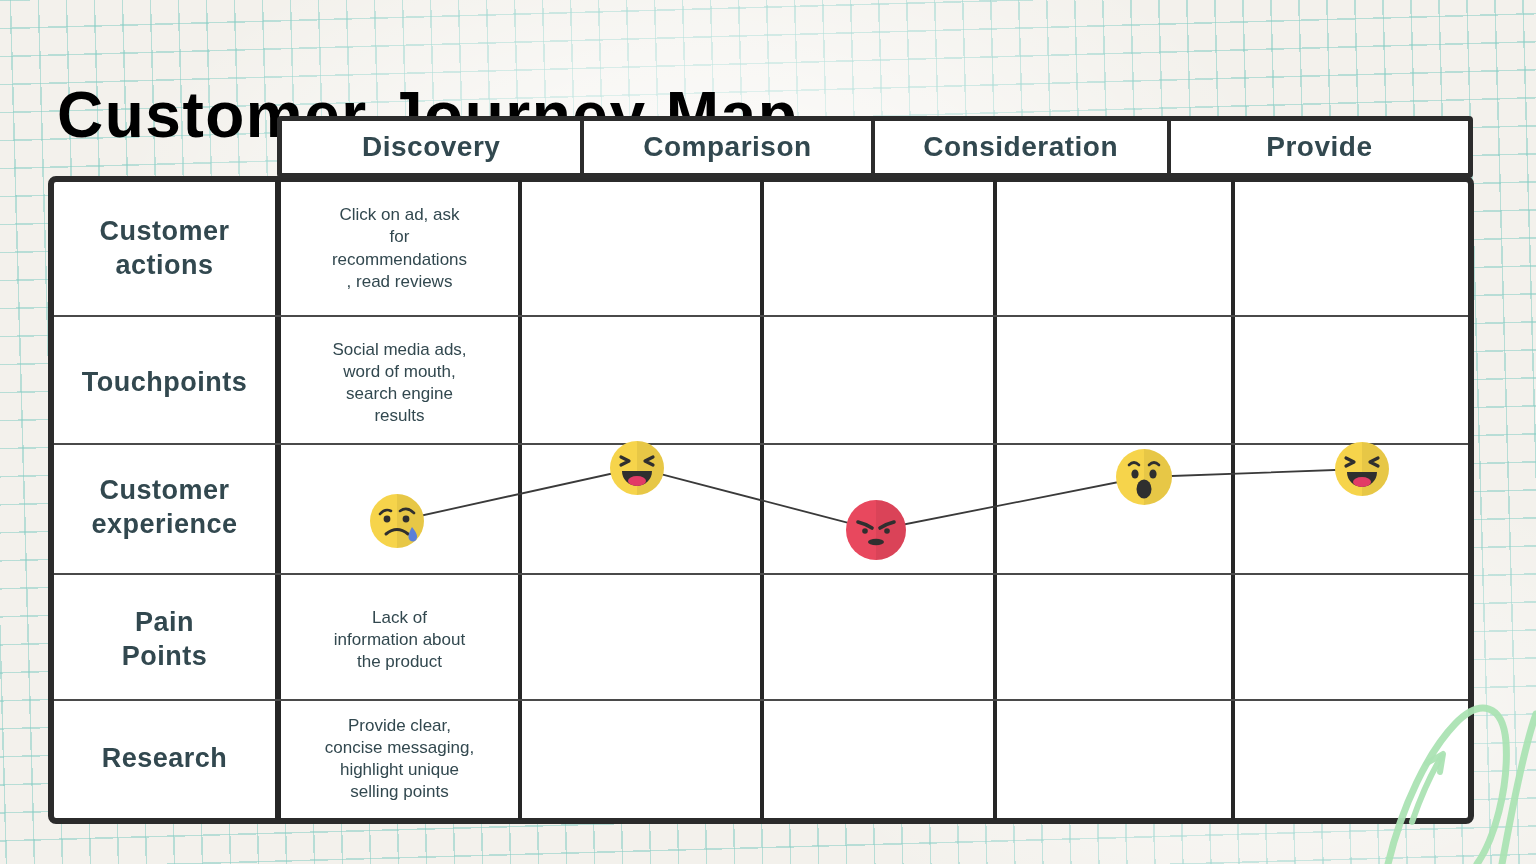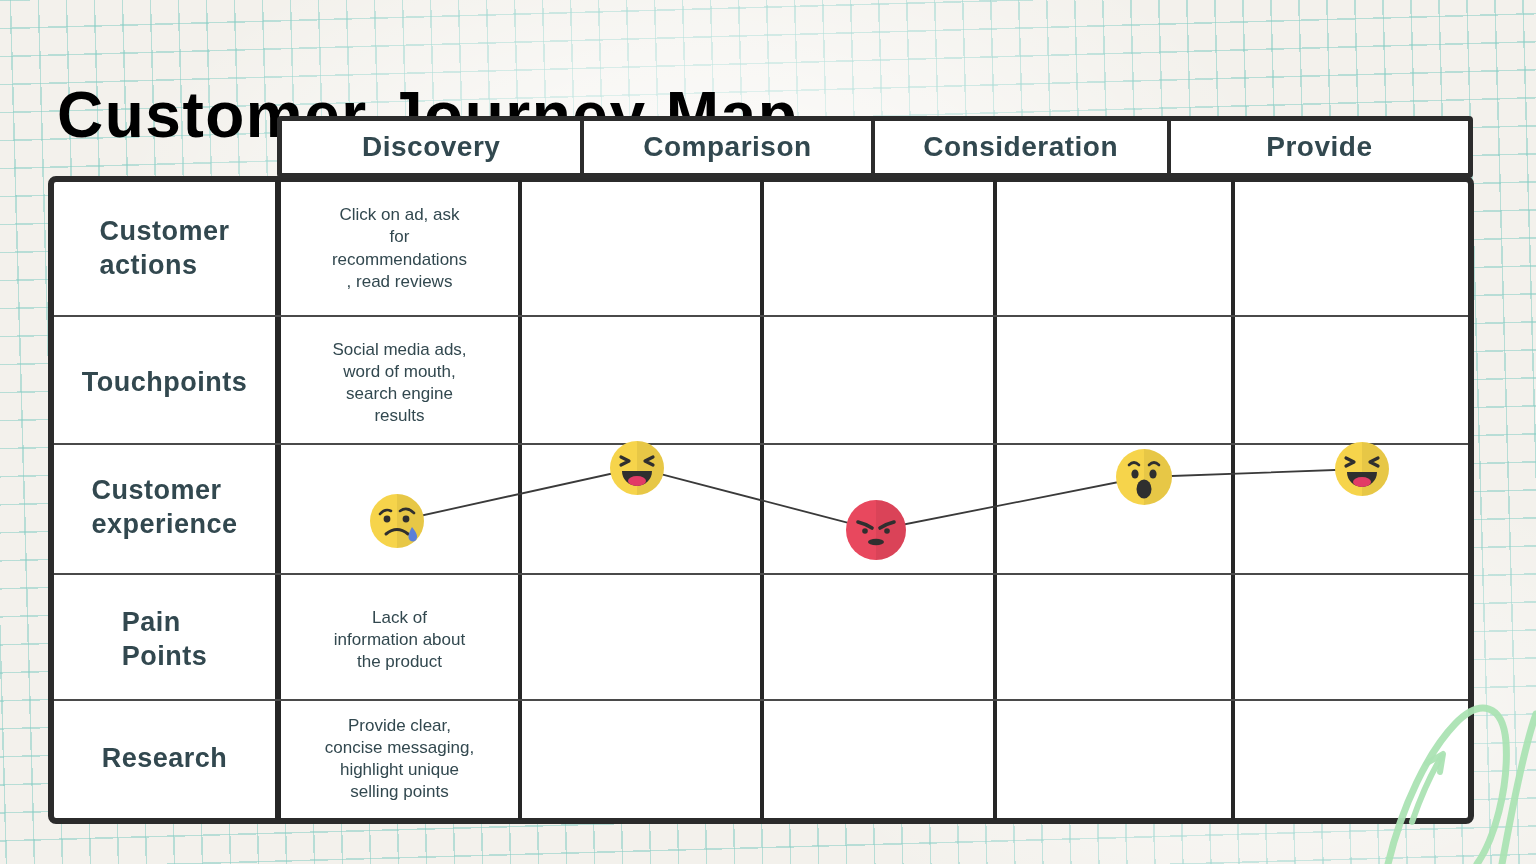--- a/index.html
+++ b/index.html
@@ -41,21 +41,21 @@
   .tbody{
     position:absolute;left:48px;top:176px;width:1426px;height:648px;z-index:1;
     background:#fff;border:6px solid #2b2b2b;border-radius:8px;box-sizing:border-box;
   }
   .vline{position:absolute;top:-2px;bottom:-2px;width:4px;background:#262626;border-radius:2px;}
   .v0{left:221px;width:6px;} .v1{left:464px;} .v2{left:706px;} .v3{left:939px;} .v4{left:1177px;}
   .hline{position:absolute;left:0;right:0;height:2px;background:#4a4a4a;}
   .h0{top:133px;} .h1{top:261px;} .h2{top:391px;} .h3{top:517px;}
   .rlabel{
     position:absolute;left:0;width:221px;display:flex;align-items:center;justify-content:center;
-    font-size:27px;font-weight:700;color:#32484f;
+    text-align:center;font-size:27px;font-weight:700;color:#32484f;
     white-space:pre-line;line-height:1.25;letter-spacing:.5px;
   }
   .dcell{
     position:absolute;left:227px;width:237px;display:flex;align-items:center;justify-content:center;
     text-align:center;font-size:17px;font-weight:400;color:#32484f;
     white-space:pre-line;line-height:1.3;
   }
   .r0{top:0;height:133px;} .r1{top:137px;height:128px;} .r2{top:261px;height:130px;}
   .r3{top:391px;height:134px;} .r4{top:517px;height:120px;}
   

